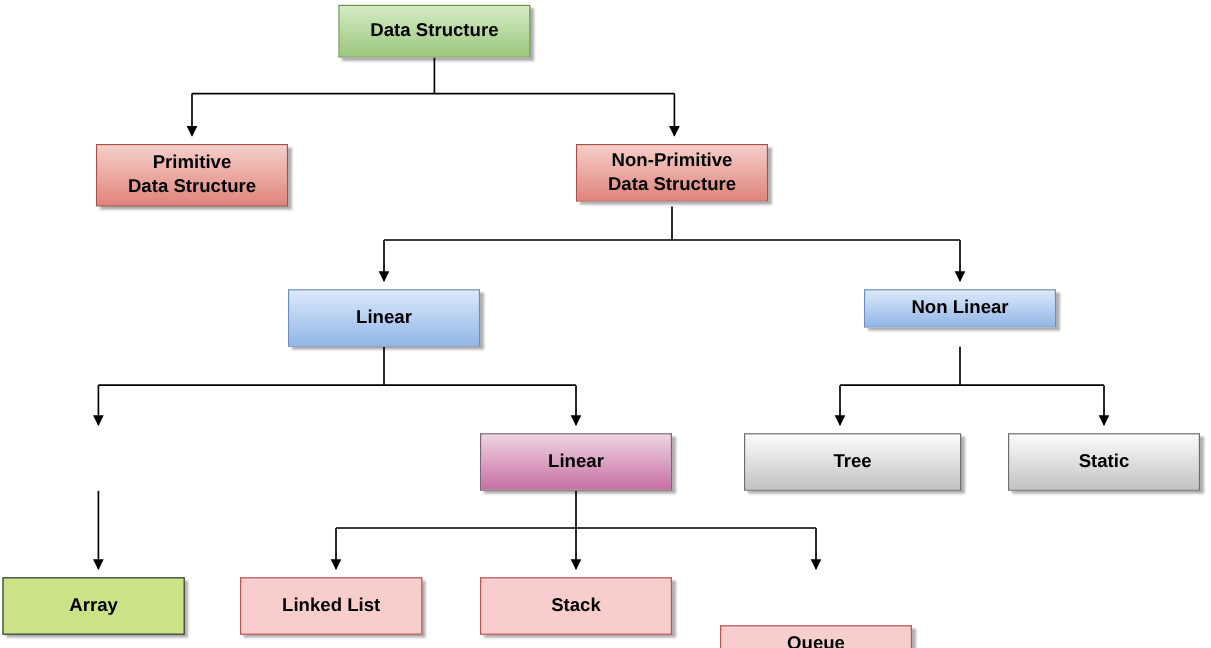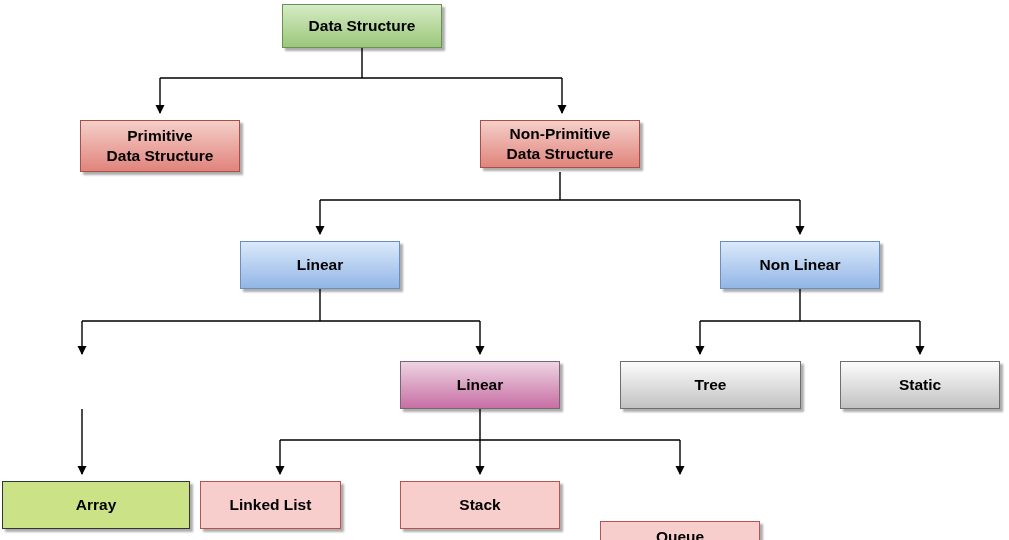--- a/index.html
+++ b/index.html
@@ -33,27 +33,27 @@
   .s-blue   {background:linear-gradient(180deg,#dbe9fa 0%,#92b6e6 100%);border:1px solid #6c8ebf;}
   .s-magenta{background:linear-gradient(180deg,#eed4e2 0%,#c76fa4 100%);border:1px solid #7d6472;}
   .s-gray   {background:linear-gradient(180deg,#fcfcfc 0%,#c2c2c2 100%);border:1px solid #6e6e6e;}
   .s-lime   {background:#cbe287;border:1px solid #2f3437;}
   .s-pink   {background:#f8cecc;border:1px solid #b85450;}
   
   #n-data        {left:282px;top:4px;  width:160px;height:44px;}
   #n-primitive   {left:80px; top:120px;width:160px;height:52px;}
   #n-nonprimitive{left:480px;top:120px;width:160px;height:48px;}
   #n-linear      {left:240px;top:241px;width:160px;height:48px;}
-  #n-nonlinear   {left:720px;top:241px;width:160px;height:48px;}
+  #n-nonlinear   {left:720px;top:241px;width:160px;height:32px;}
   #n-static      {left:2px;  top:361px;width:160px;height:48px;}
   #n-dynamic     {left:400px;top:361px;width:160px;height:48px;}
   #n-tree        {left:620px;top:361px;width:181px;height:48px;}
   #n-graph      {left:840px;top:361px;width:160px;height:48px;}
-  #n-array       {left:2px;  top:481px;width:188px;height:48px;}
-  #n-linked      {left:200px;top:481px;width:141px;height:48px;}
+  #n-array       {left:2px;  top:481px;width:152px;height:48px;}
+  #n-linked      {left:200px;top:481px;width:152px;height:48px;}
   #n-stack       {left:400px;top:481px;width:160px;height:48px;}
   #n-queue       {left:600px;top:481px;width:160px;height:33px;margin-top:40px;}
 </style>
 </head>
 <body>
 
 <div id="canvas">
 
   <svg id="edges" width="1009" height="540" viewBox="0 0 1009 540">
     <defs>

